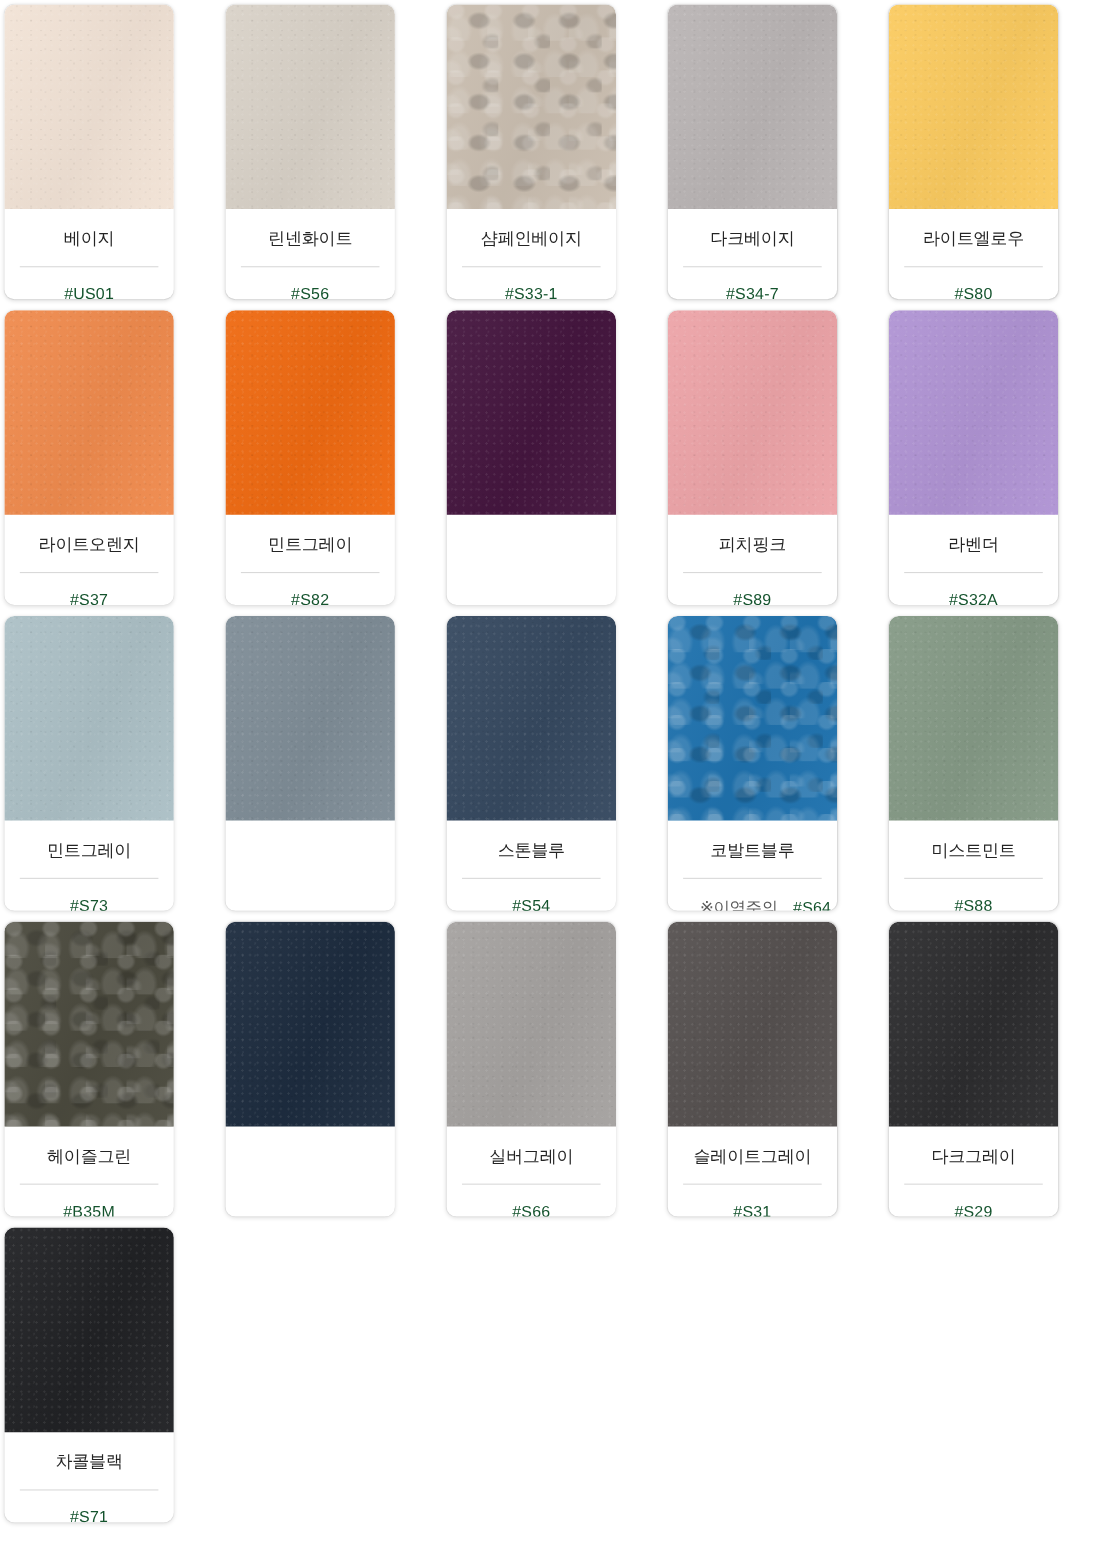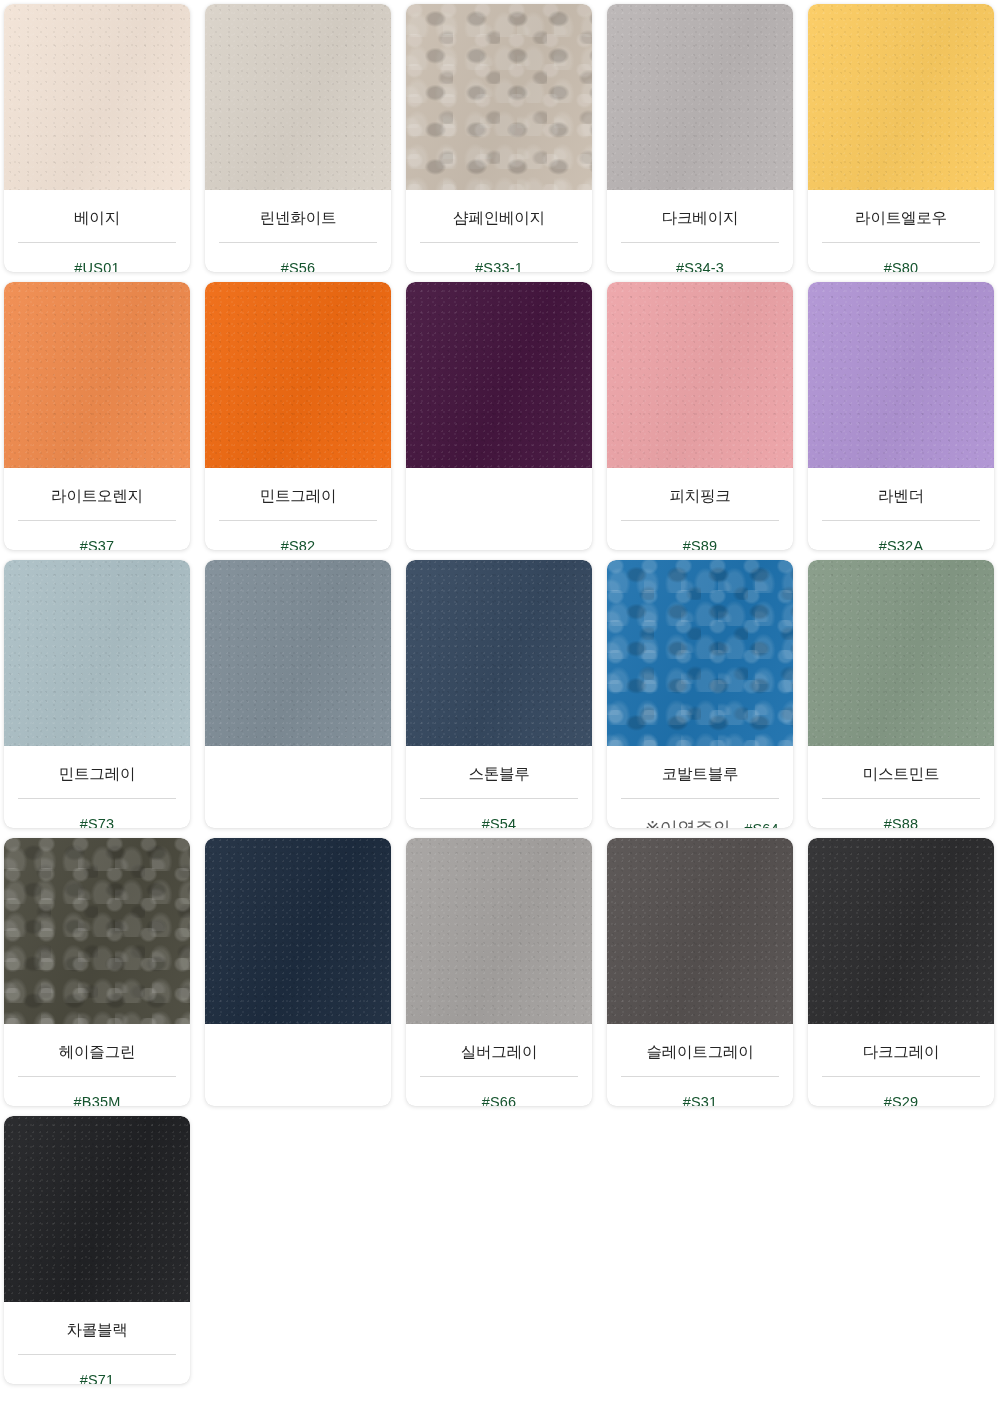--- a/index.html
+++ b/index.html
@@ -20,21 +20,21 @@
     grid-template-columns: repeat(5, 190px);
     grid-auto-rows: 278px;
     column-gap: 11px;
     row-gap: 0px;
     padding: 4px 0 0 4px;
     box-sizing: border-box;
   }
 
   .swatch-card {
     position: relative;
-    width: 186px;
+    width: 154px;
     height: 268px;
     background: #ffffff;
     border-radius: 9px;
     box-shadow: 0 1px 4px rgba(0,0,0,0.13), 0 0 1px rgba(0,0,0,0.10);
     overflow: hidden;
     display: flex;
     flex-direction: column;
     box-sizing: border-box;
   }
 
@@ -111,21 +111,21 @@
   .swatch-codeline {
     margin-top: 17px;
     width: 100%;
     display: flex;
     align-items: baseline;
     justify-content: center;
     gap: 14px;
   }
 
   .swatch-note {
-    font-size: 18px;
+    font-size: 15px;
     color: #5a5a5a;
     letter-spacing: -0.4px;
     white-space: nowrap;
     margin-left: 24px;
   }
   .swatch-note:empty { display: none; }
 
   .swatch-code {
     font-size: 14.5px;
     color: #14532d;
@@ -166,21 +166,21 @@
           <span class="swatch-code">#S33-1</span>
         </div>
       </div>
     </div>
     <div class="swatch-card">
       <div class="swatch-color" style="background: rgb(186, 181, 181);"></div>
       <div class="swatch-info">
         <div class="swatch-name">다크베이지</div>
         <div class="swatch-divider"></div>
         <div class="swatch-codeline">
-          <span class="swatch-code">#S34-3</span>
+          <span class="swatch-code">#S34-7</span>
         </div>
       </div>
     </div>
     <div class="swatch-card">
       <div class="swatch-color" style="background: rgb(251, 203, 96);"></div>
       <div class="swatch-info">
         <div class="swatch-name">라이트엘로우</div>
         <div class="swatch-divider"></div>
         <div class="swatch-codeline">
           <span class="swatch-code">#S80</span>

